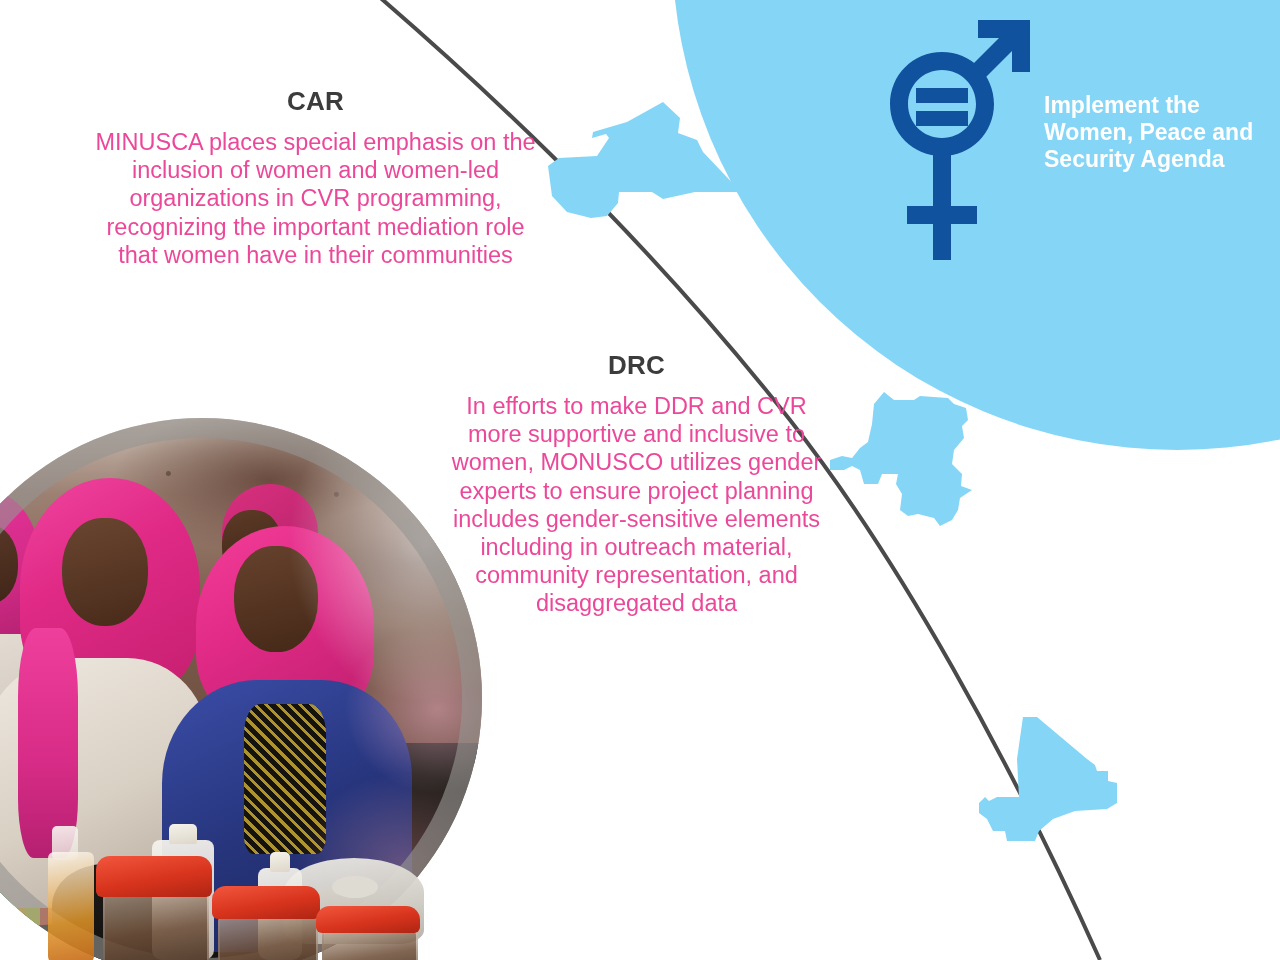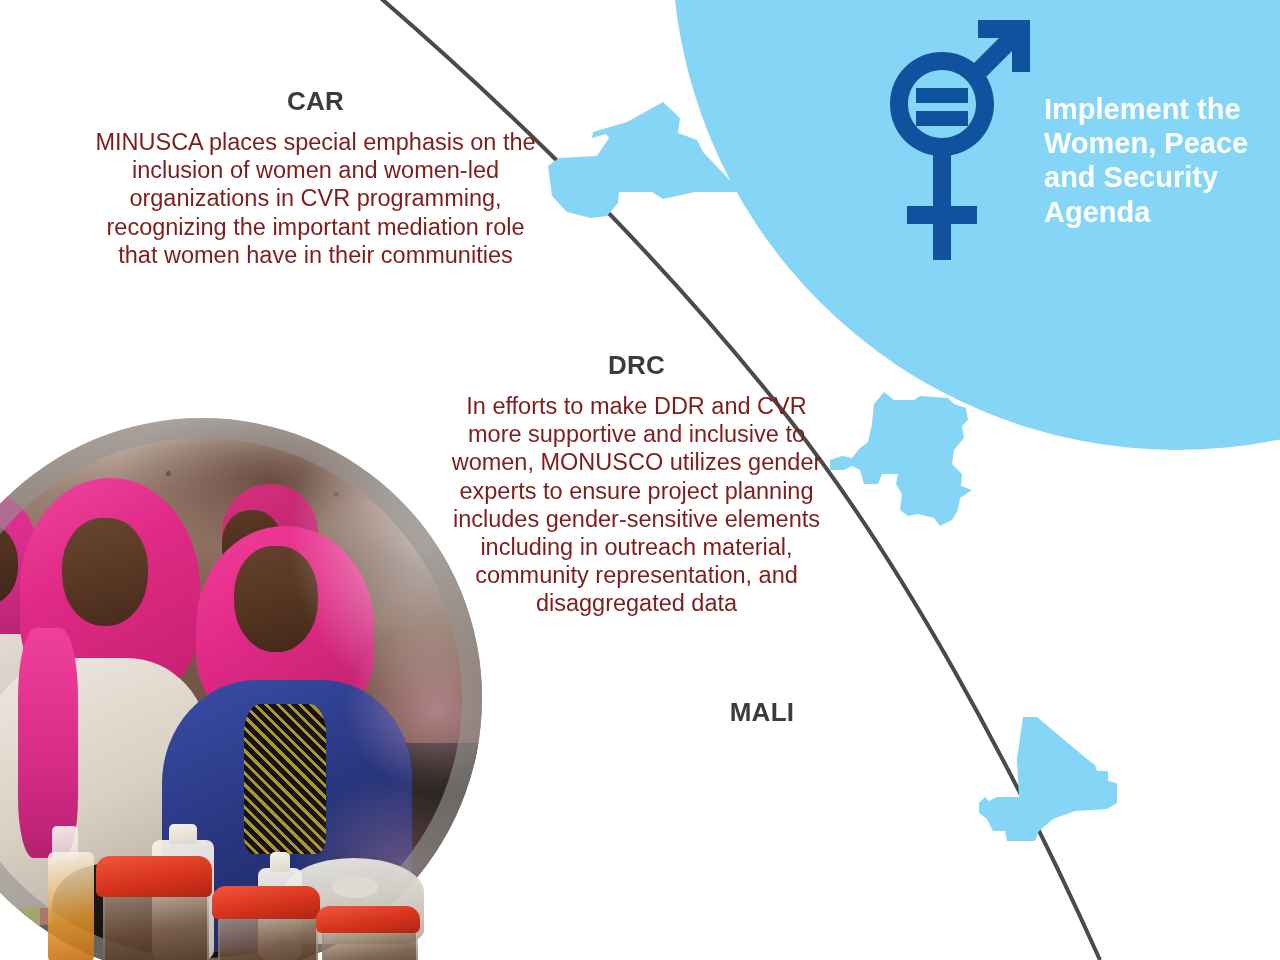--- a/index.html
+++ b/index.html
@@ -58,35 +58,35 @@
     font-size: 26px;
     font-weight: bold;
     color: #3c3c3c;
     letter-spacing: 0.3px;
     margin: 0 0 14px 0;
     line-height: 1;
   }
   .block-body {
     font-size: 23.5px;
     line-height: 1.2;
-    color: #7f1d1d;
+    color: #ec4899;
     margin: 0;
   }
 
   .block-car  { left: 92px;  top: 88px;  width: 447px; }
   .block-drc  { left: 450px; top: 352px; width: 373px; }
   .block-mali { left: 556px; top: 699px; width: 412px; }
 
   
   .headline {
     position: absolute;
     left: 1044px;
     top: 92px;
     width: 232px;
-    font-size: 29px;
+    font-size: 23px;
     font-weight: bold;
     line-height: 1.18;
     color: #ffffff;
   }
 
   
   .gender-icon {
     position: absolute;
     left: 880px;
     top: 16px;
@@ -314,21 +314,20 @@
     <div class="block-label">CAR</div>
     <p class="block-body">MINUSCA places special emphasis on the inclusion of women and women-led organizations in CVR programming, recognizing the important mediation role that women have in their communities</p>
   </div>
 
   <div class="block block-drc">
     <div class="block-label">DRC</div>
     <p class="block-body">In efforts to make DDR and CVR more supportive and inclusive to women, MONUSCO utilizes gender experts to ensure project planning includes gender-sensitive elements including in outreach material, community representation, and disaggregated data</p>
   </div>
 
   <div class="block block-mali">
-    <div class="block-label">MALI</div>
   </div>
 
   <div class="photo-circle">
     <div class="photo-inner">
       <div class="ph-wall">
         <div class="ph-wall-speck"></div>
       </div>
       <div class="ph-floor"></div>
       <div class="ph-mat"></div>
 

